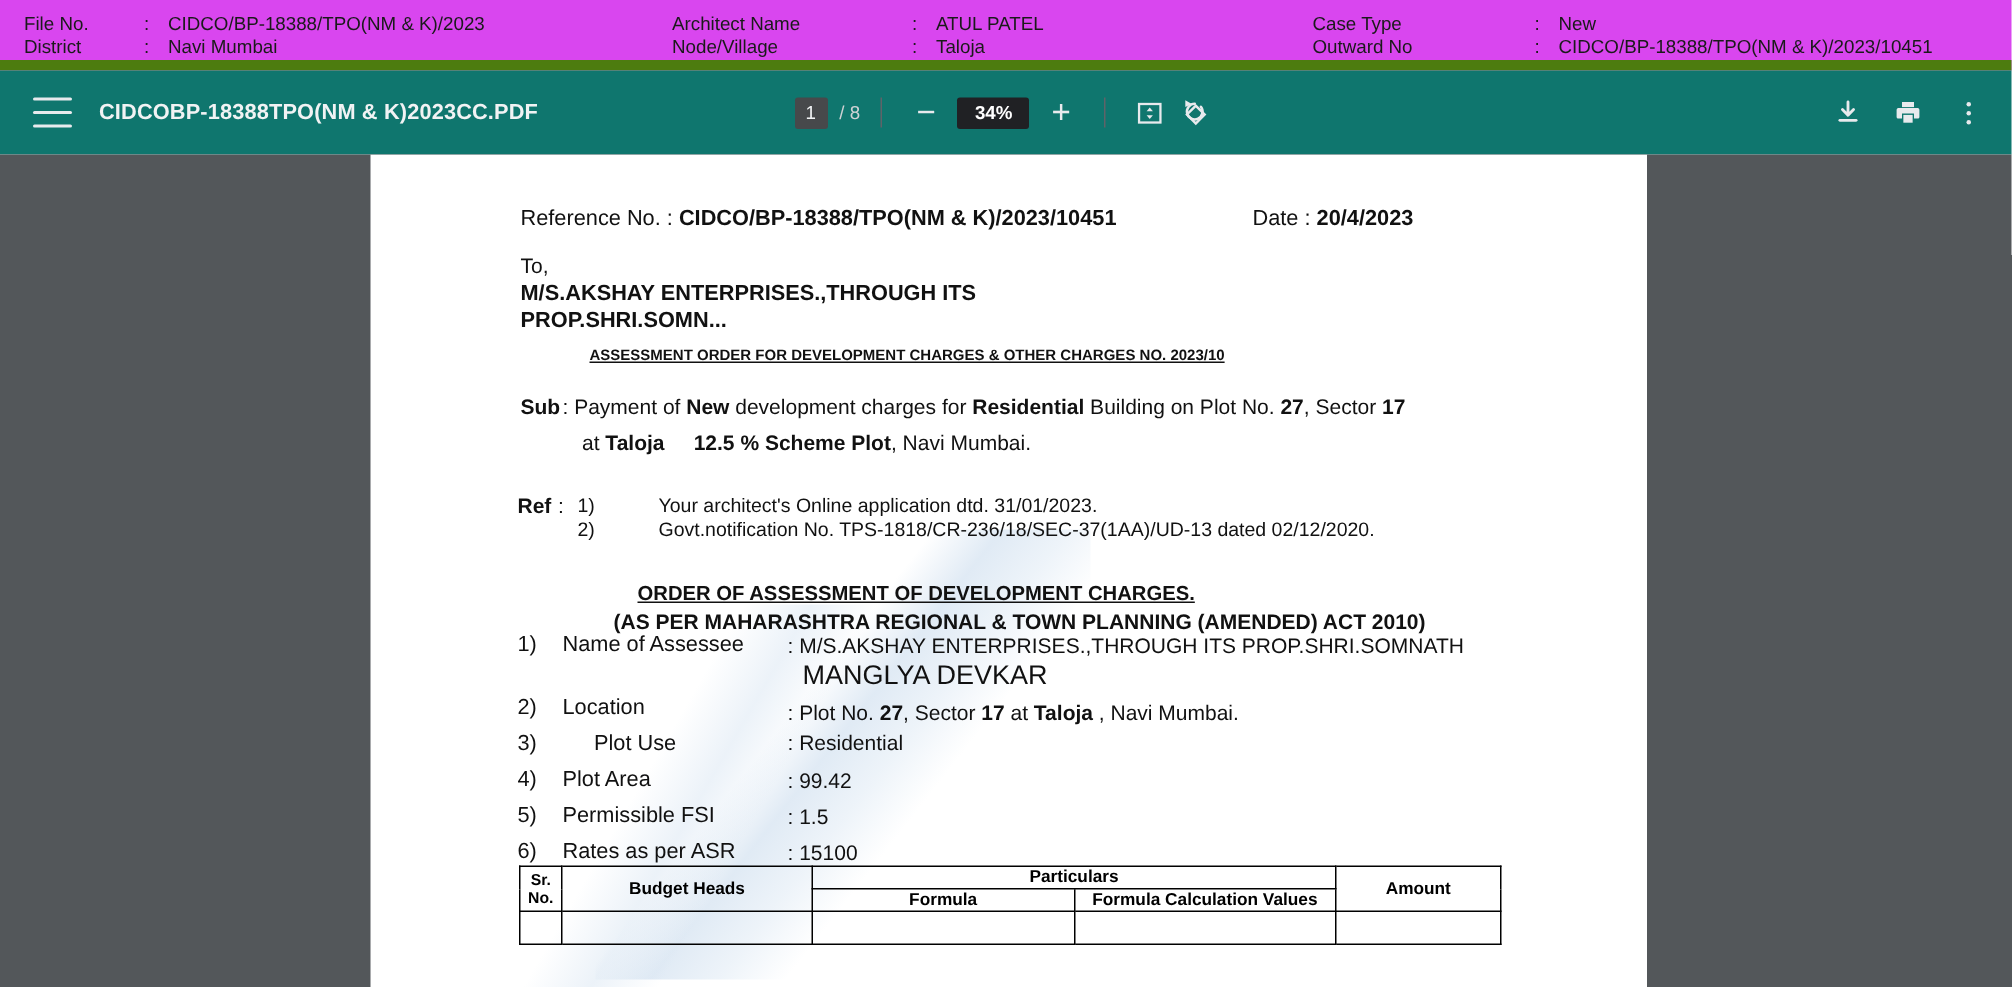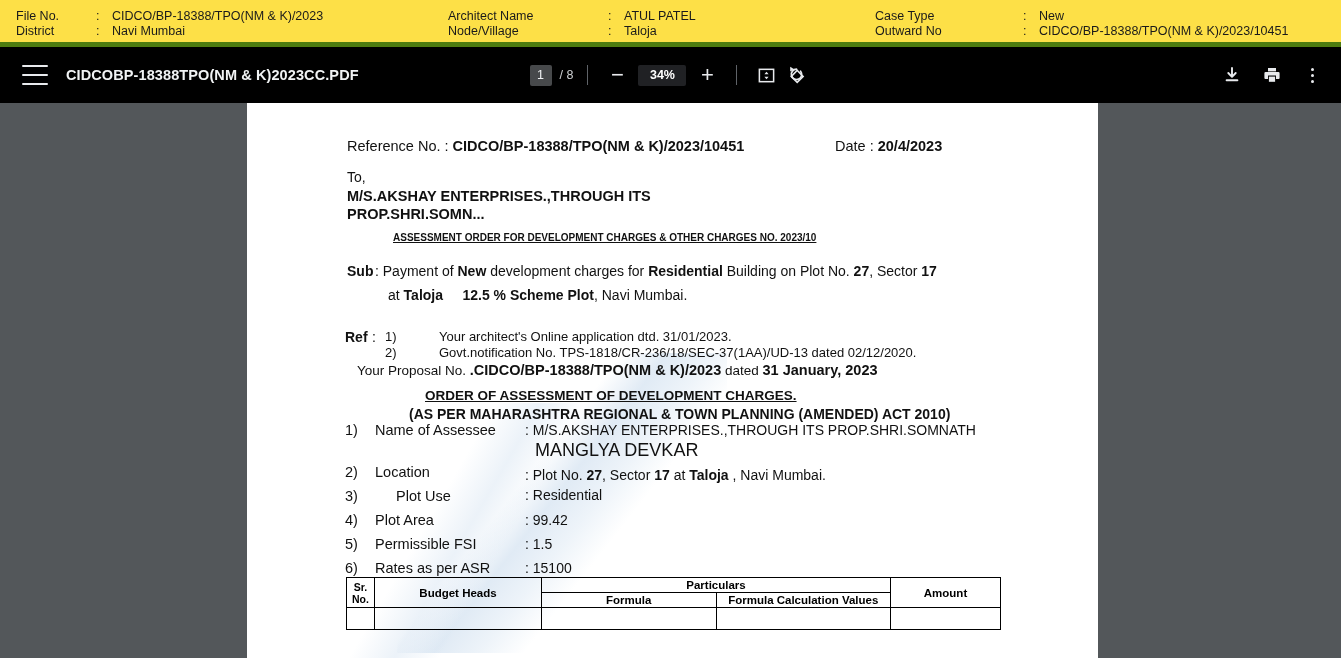--- a/index.html
+++ b/index.html
@@ -7,22 +7,22 @@
     width: 1341px; height: 658px;
     font-family: "Liberation Sans", sans-serif;
     background: #ffffff;
     overflow: hidden;
   }
 
   
   #info-header {
     position: absolute; left: 0; top: 0;
     width: 1341px; height: 47px;
-    background: #fde047;
-    border-bottom: 5px solid #4d7c0f;
+    background: #d946ef;
+    border-bottom: 7px solid #4d7c0f;
     text-align: center;
   }
   .info-col { position: absolute; top: 9px; }
   .info-row { display: flex; align-items: flex-start; height: 15px; line-height: 15px; }
   .info-label {
     font-size: 12.5px; color: #1a1a1a;
     font-family: "Liberation Sans", sans-serif;
     white-space: nowrap;
   }
   .info-colon { font-size: 12.5px; color: #1a1a1a; }
@@ -40,21 +40,21 @@
   #col-arch .info-colon  { position: absolute; left: 160px; }
   #col-arch .info-value  { position: absolute; left: 176px; }
   #col-case .info-colon  { position: absolute; left: 148px; }
   #col-case .info-value  { position: absolute; left: 164px; }
   .info-row { position: relative; }
 
   
   #pdf-toolbar {
     position: absolute; left: 0; top: 47px;
     width: 1341px; height: 56px;
-    background: #000000;
+    background: #0f766e;
     display: flex; align-items: center;
   }
   #hamburger-btn {
     position: absolute; left: 22px; top: 50%;
     transform: translateY(-50%);
     width: 26px; height: 20px;
     display: flex; flex-direction: column;
     justify-content: space-between;
     cursor: pointer;
   }
@@ -350,23 +350,20 @@
     <div class="doc" id="sub-line2">
       <span>at </span><span class="b">Taloja</span><span>&nbsp;&nbsp;&nbsp;&nbsp;&nbsp;</span><span class="b">12.5 % Scheme Plot</span><span>, Navi Mumbai.</span>
     </div>
 
     <div class="doc b" id="ref-label">Ref</div>
     <div class="doc" id="ref-colon">:</div>
     <div class="doc" id="ref-n1">1)</div>
     <div class="doc" id="ref-t1">Your architect's Online application dtd. 31/01/2023.</div>
     <div class="doc" id="ref-n2">2)</div>
     <div class="doc" id="ref-t2">Govt.notification No. TPS-1818/CR-236/18/SEC-37(1AA)/UD-13 dated 02/12/2020.</div>
-    <div class="doc" id="ref-prop">
-      <span>Your Proposal No. </span><span class="b" style="font-size:14.5px">.CIDCO/BP-18388/TPO(NM &amp; K)/2023</span><span> dated </span><span class="b" style="font-size:14.5px">31 January, 2023</span>
-    </div>
 
     <div class="doc" id="order-title">ORDER OF ASSESSMENT OF DEVELOPMENT CHARGES.</div>
     <div class="doc" id="act-title">(AS PER MAHARASHTRA REGIONAL &amp; TOWN PLANNING (AMENDED) ACT 2010)</div>
 
     <div class="doc li-num" id="i1n">1)</div>
     <div class="doc li-label" id="i1l">Name of Assessee</div>
     <div class="doc li-val" id="i1v">: M/S.AKSHAY ENTERPRISES.,THROUGH ITS PROP.SHRI.SOMNATH</div>
     <div class="doc" id="i1v2">MANGLYA DEVKAR</div>
 
     <div class="doc li-num" id="i2n">2)</div>

